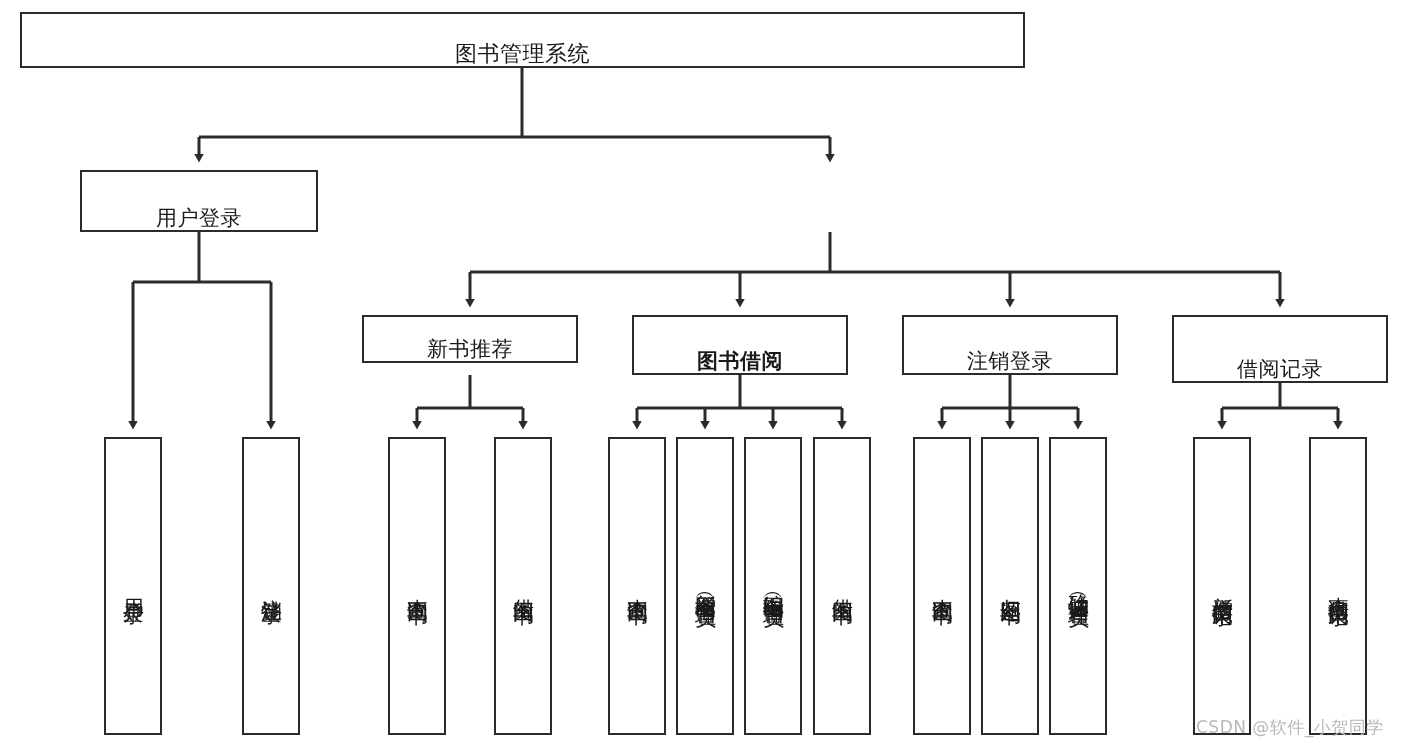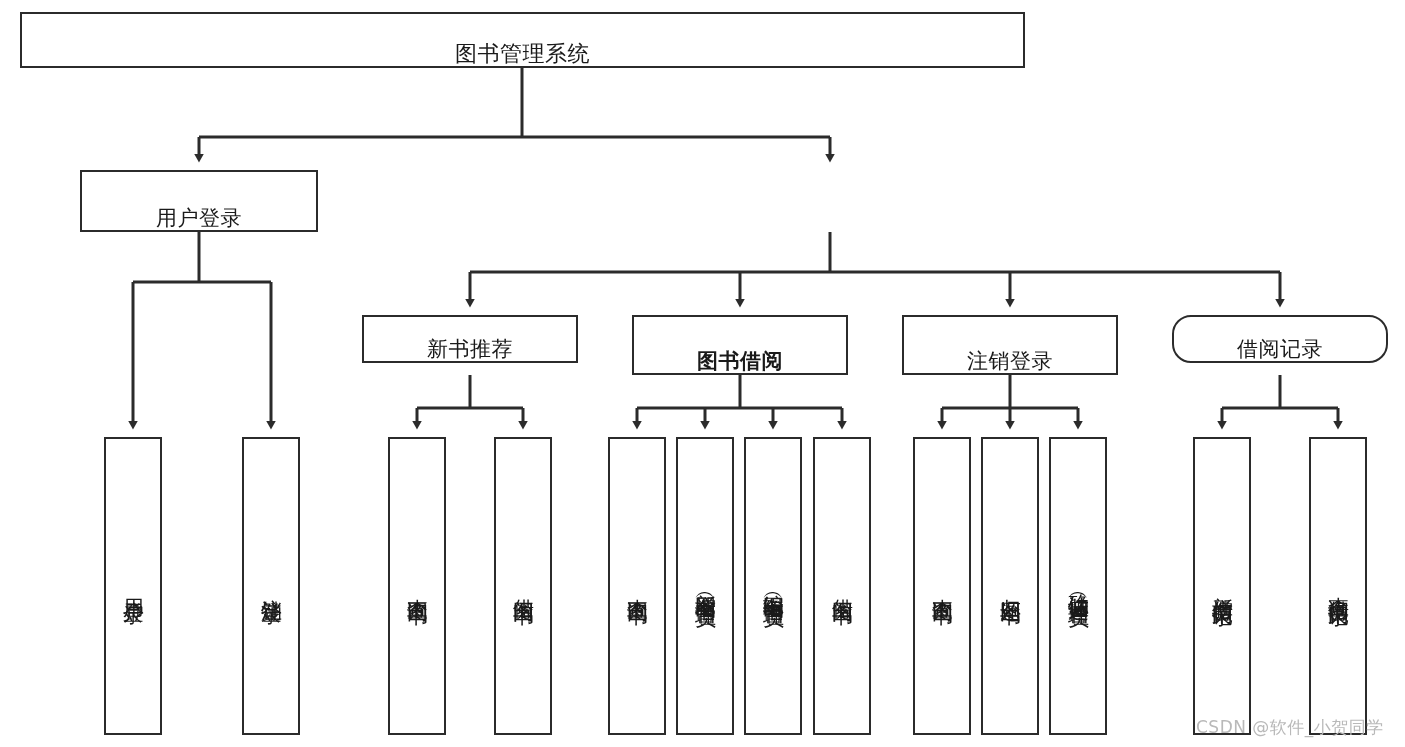--- a/index.html
+++ b/index.html
@@ -128,21 +128,21 @@
 
   <div class="node" style="left:362px; top:315px; width:216px; height:48px;">
     <span class="label">新书推荐</span>
   </div>
   <div class="node" style="left:632px; top:315px; width:216px; height:60px;font-weight:bold;">
     <span class="label">图书借阅</span>
   </div>
   <div class="node" style="left:902px; top:315px; width:216px; height:60px;">
     <span class="label">注销登录</span>
   </div>
-  <div class="node" style="left:1172px; top:315px; width:216px; height:48px;border-radius:19px;">
+  <div class="node" style="left:1172px; top:315px; width:216px; height:68px;">
     <span class="label">借阅记录</span>
   </div>
 
   <div class="node leaf" style="left:104px; top:437px; width:58px; height:298px;">
     <span class="label">用户登录</span>
   </div>
   <div class="node leaf" style="left:242px; top:437px; width:58px; height:298px;">
     <span class="label">注销登录</span>
   </div>
 

